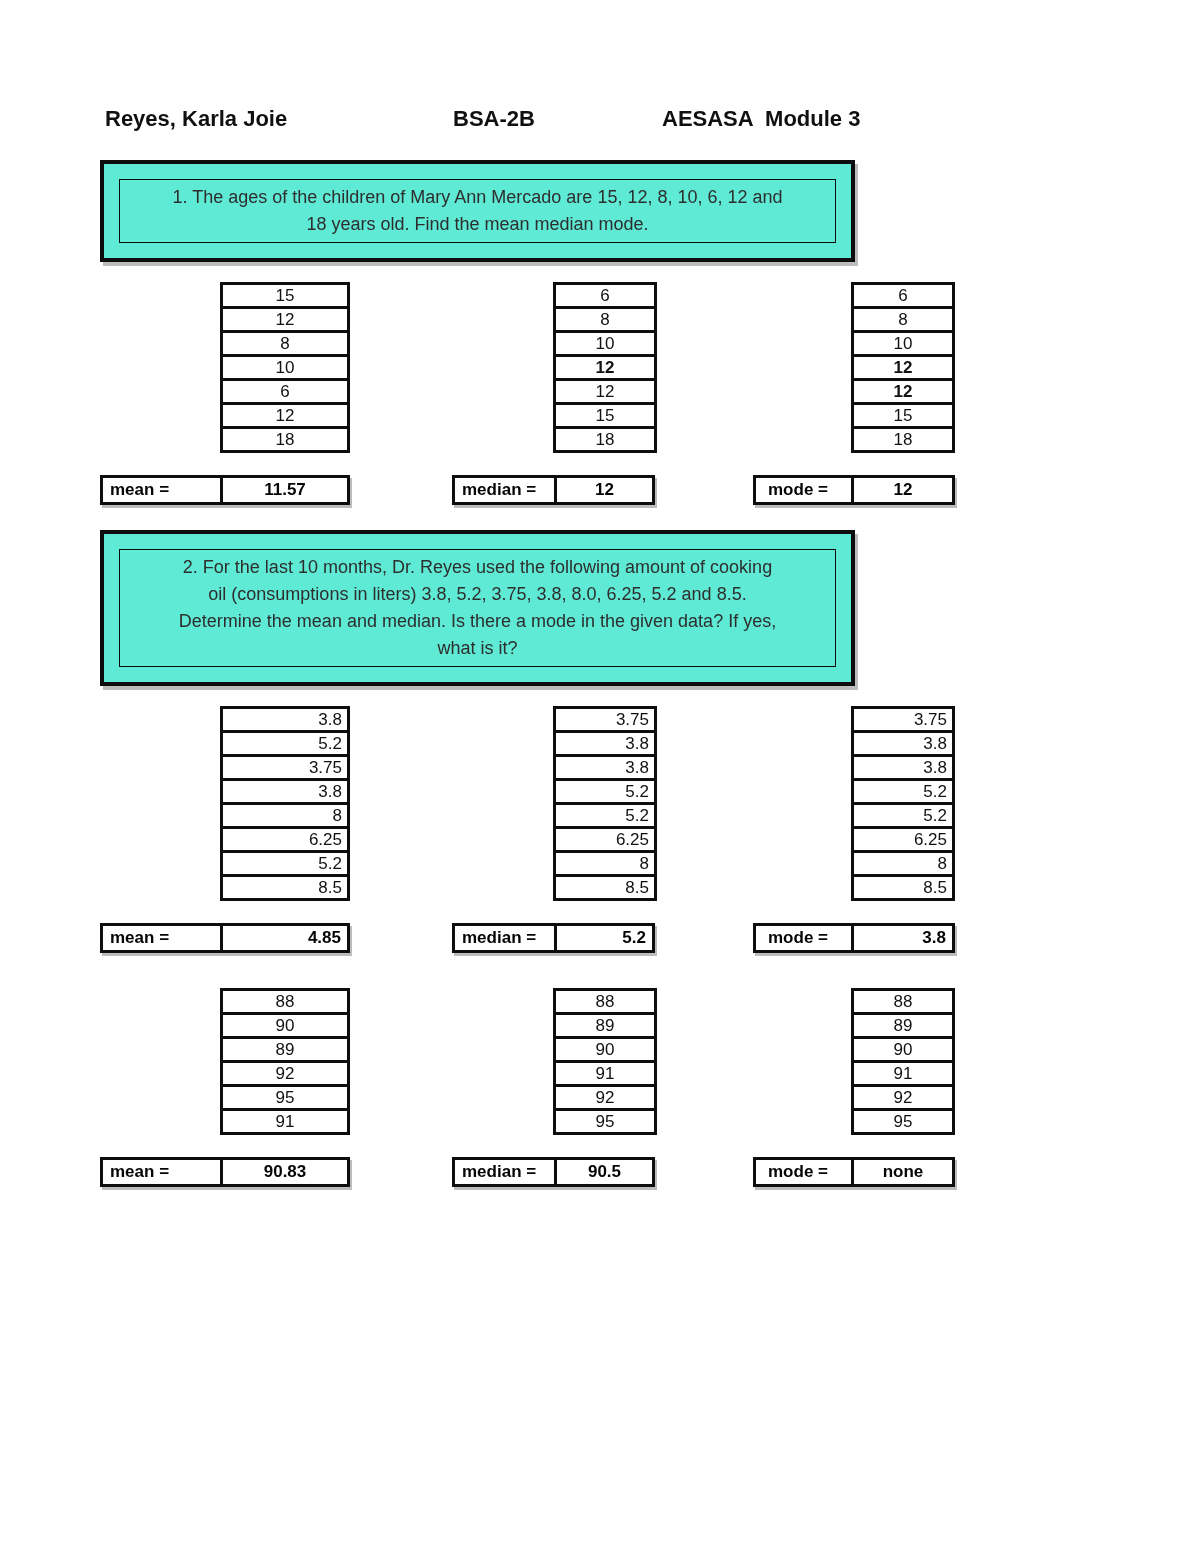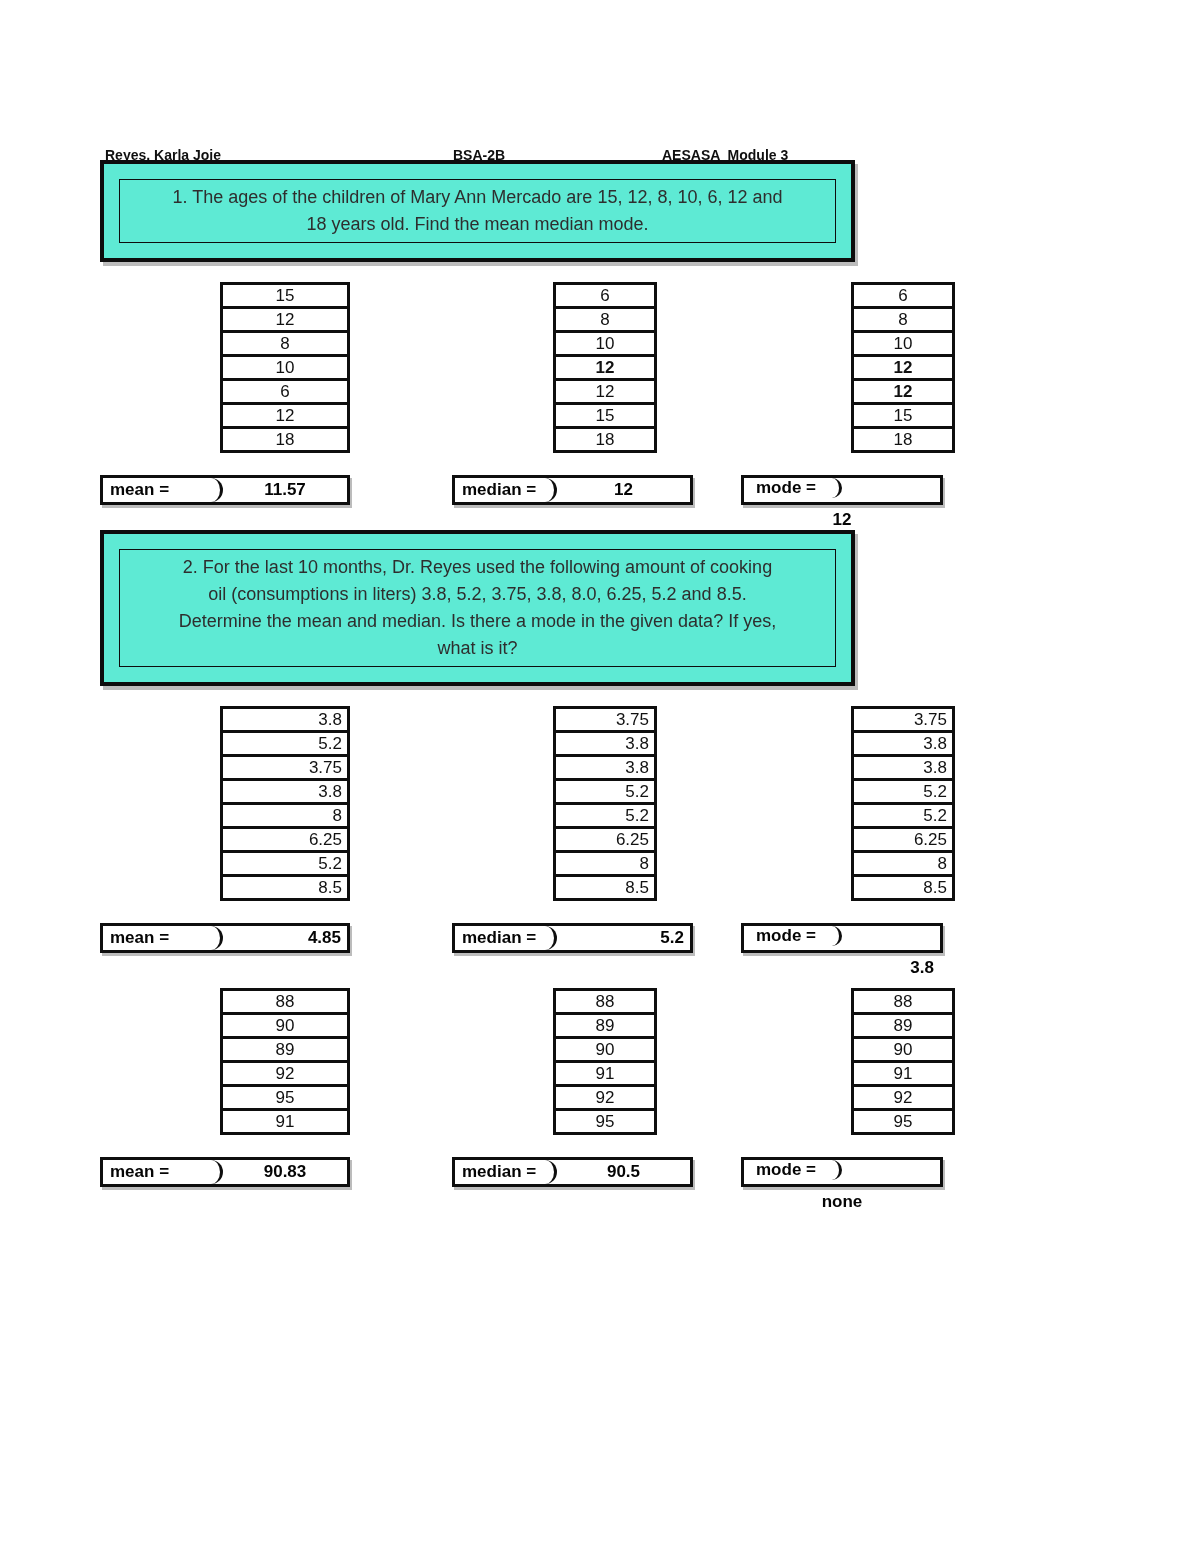--- a/index.html
+++ b/index.html
@@ -10,21 +10,21 @@
     position: relative;
     width: 1200px;
     height: 1553px;
     background: #ffffff;
     color: #1a1a1a;
     overflow: hidden;
   }
 
   
   .header { position: absolute; top: 106px; left: 0; width: 100%; height: 26px;
-            font-weight: bold; font-size: 14px; color: #101010; margin-top: 41px; }
+            font-weight: bold; font-size: 22px; color: #101010; }
   .header span { position: absolute; white-space: pre; top: 0; }
   .student-name { left: 105px; }
   .section-label { left: 453px; }
   .module-title  { left: 662px; }
 
   
   .problem { position: absolute; left: 0; width: 100%; }
   .problem.p1 { top: 160px; }
   .problem.p2 { top: 530px; }
   .problem.p3 { top: 968px; }
@@ -72,28 +72,27 @@
     display: flex;
     height: 30px;
     border: 3px solid #0e0e0e;
     background: #ffffff;
     font-weight: bold;
     font-size: 17px;
     color: #050505;
     box-shadow: 2px 3px 0 #bcbcbc;
   }
   .box-a { margin-left: 100px; width: 250px; }
-  .box-b { margin-left: 102px; width: 241px; }
-  .box-c { margin-left:  48px; width: 202px; flex-direction: column; }
+  .box-b { margin-left: 102px; width: 203px; }
+  .box-c { margin-left:  98px; width: 202px; }
   .result-label {
     display: flex; align-items: center;
     border-right: 3px solid #0e0e0e;
     padding-left: 7px;
     white-space: pre;
-    border-radius: 12px;
   }
   .box-a .result-label { width: 120px; }
   .box-b .result-label { width: 102px; }
   .box-c .result-label { width:  98px; padding-left: 12px; }
   .result-value {
     flex: 1;
     display: flex; align-items: center; justify-content: center;
     padding: 12px 6px;
   }
   .problem.align-right .result-value { justify-content: flex-end; }

